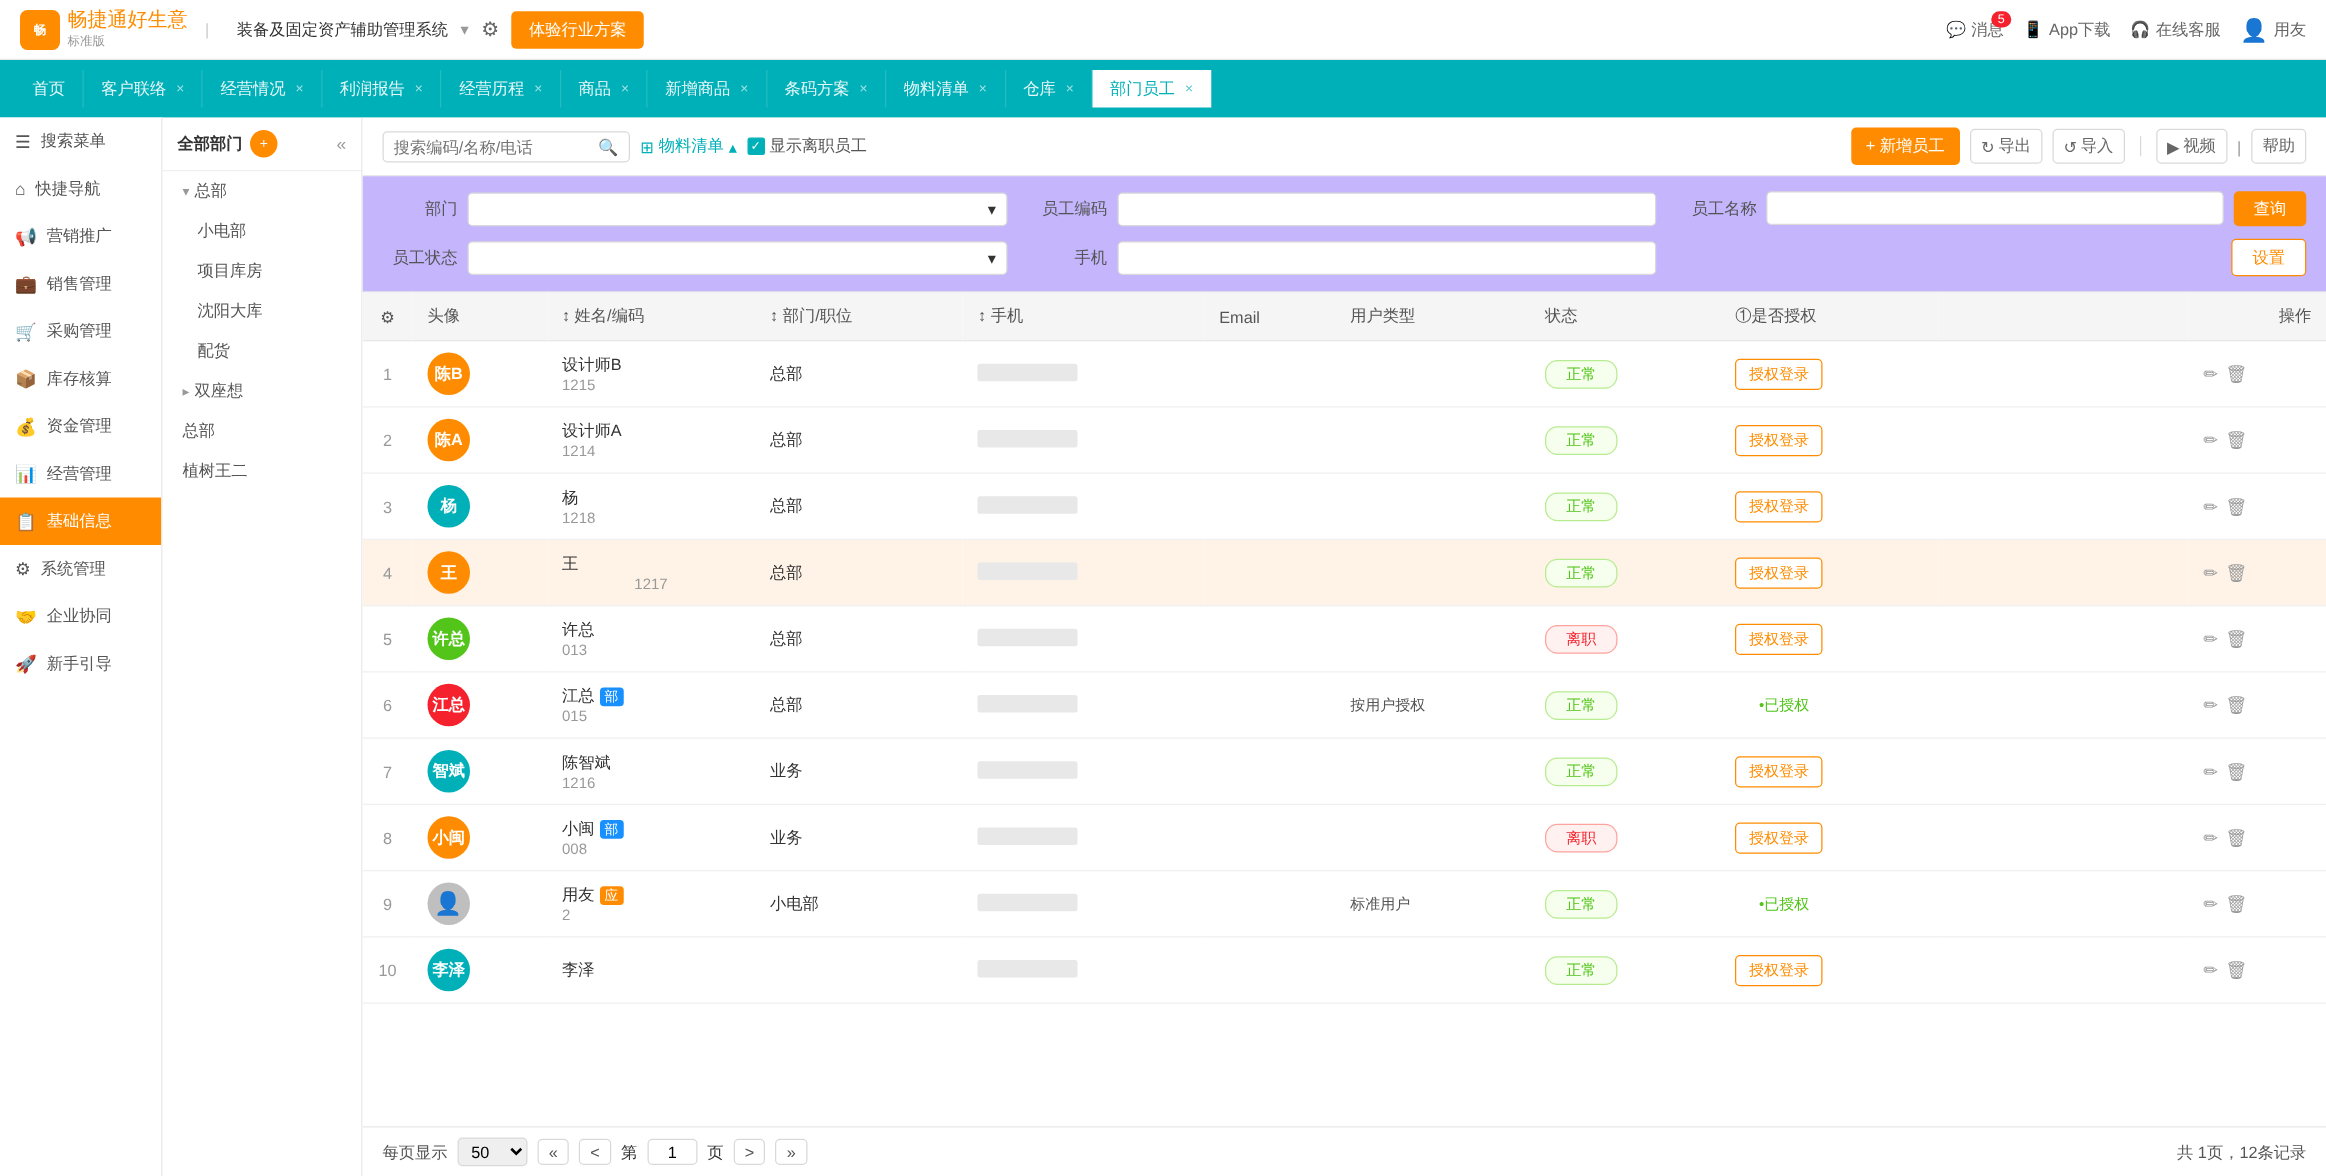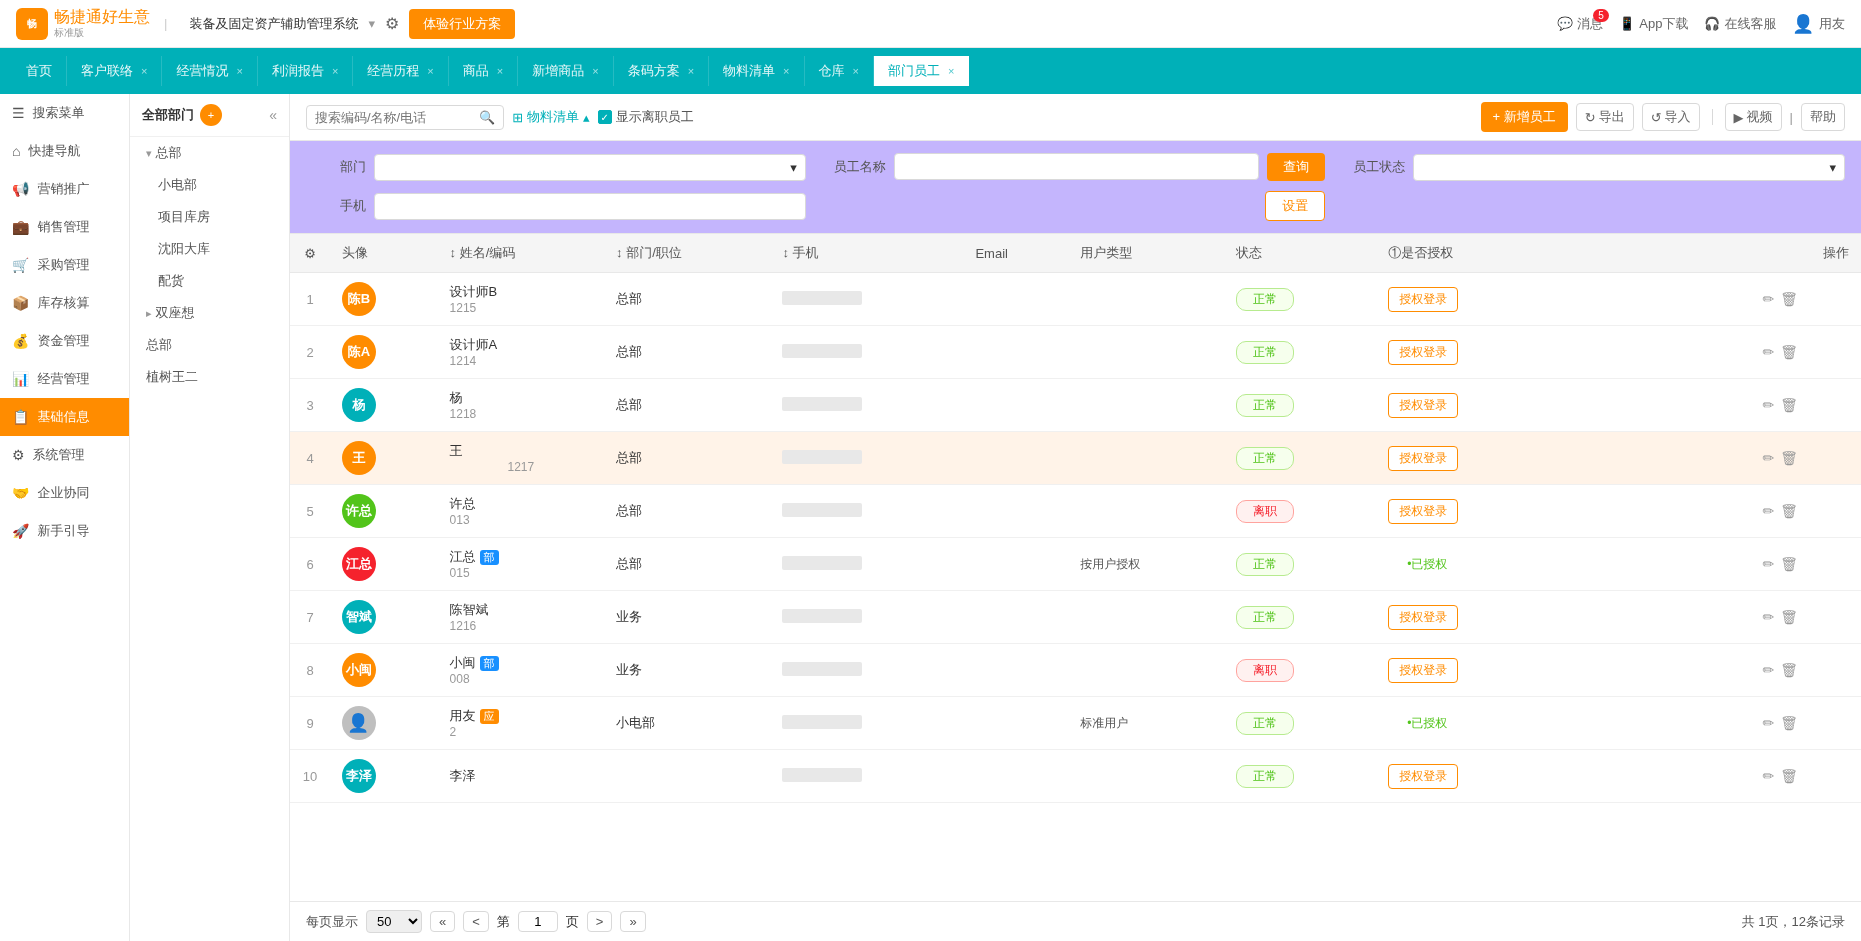--- a/index.html
+++ b/index.html
@@ -288,20 +288,24 @@
       </div>
 
       <div class="filter-panel">
         <div class="filter-row">
           <span class="filter-label">部门</span>
           <div class="filter-select" style="flex:1;border:1px solid #d9d9d9;border-radius:4px;padding:5px 8px;background:#fff;display:flex;align-items:center;justify-content:space-between;">
             <span></span>
             <span>▾</span>
           </div>
         </div>
+        <div class="filter-row">
+          <span class="filter-label">员工编码</span>
+          <input class="filter-input" type="text" style="">
+        </div>
         <div style="display:flex;gap:8px;justify-content:flex-end;align-items:flex-start;">
           <div style="display:flex;align-items:center;gap:8px;flex:1;">
             <span class="filter-label">员工名称</span>
             <input class="filter-input" type="text" style="flex: 1 1 0%;">
           </div>
           <button class="query-btn">查询</button>
         </div>
         <div class="filter-row">
           <span class="filter-label">员工状态</span>
           <div class="filter-select" style="flex:1;border:1px solid #d9d9d9;border-radius:4px;padding:5px 8px;background:#fff;display:flex;align-items:center;justify-content:space-between;">

